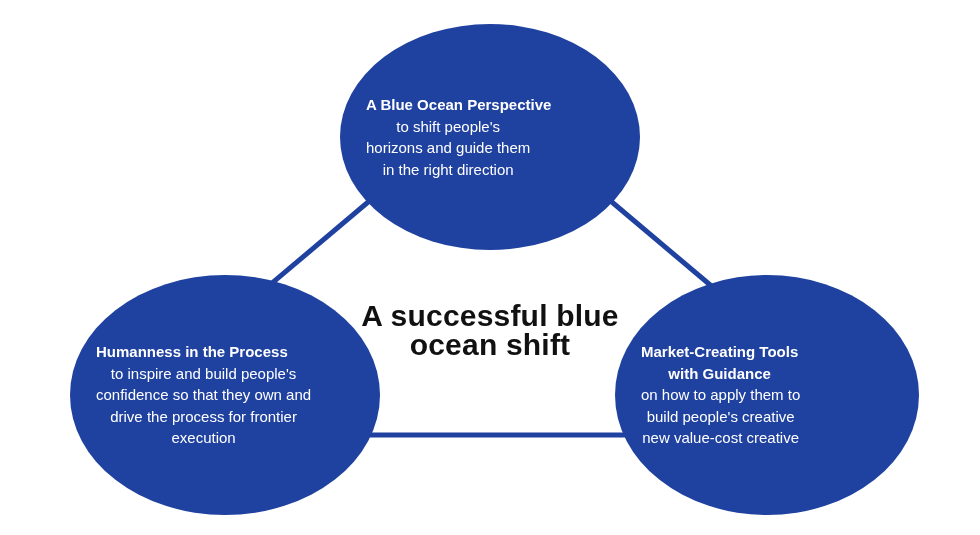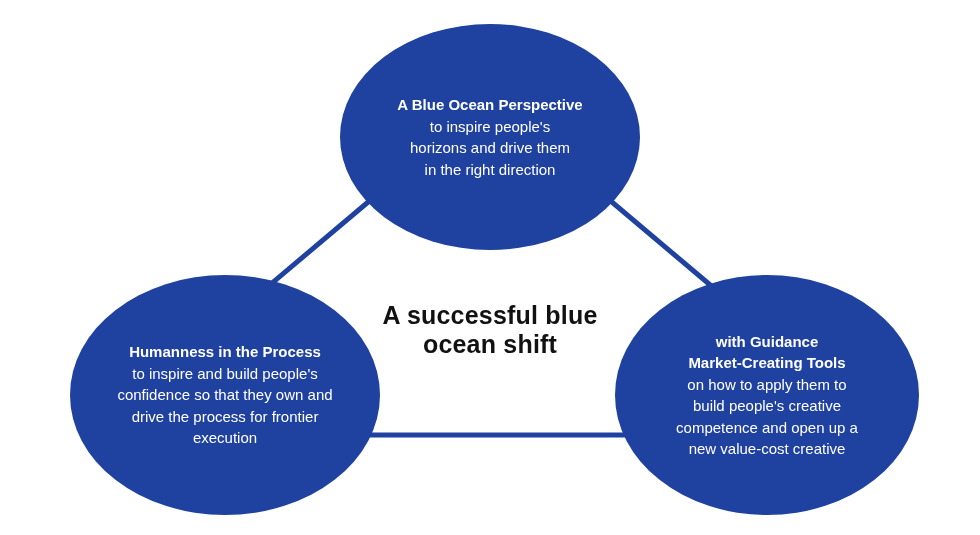--- a/index.html
+++ b/index.html
@@ -27,41 +27,41 @@
     z-index: 0;
   }
   .node {
     position: absolute;
     z-index: 1;
     background: var(--node-fill);
     border-radius: 50%;
     color: var(--node-text);
     display: flex;
     flex-direction: column;
-    align-items: center;
+    align-items: flex-start;
     justify-content: center;
     text-align: center;
     font-size: 15px;
     line-height: 21.5px;
     padding: 0 26px;
   }
   .node-top   { left: 340px; top: 24px;  width: 300px; height: 226px; }
   .node-left  { left: 70px;  top: 275px; width: 310px; height: 240px; }
   .node-right { left: 615px; top: 275px; width: 304px; height: 240px; }
   .node-heading { font-weight: 700; }
   .node-heading span, .node-body span { display: block; }
   .center-title {
     position: absolute;
     z-index: 1;
     left: 340px;
     top: 301px;
     width: 300px;
     text-align: center;
     color: var(--title-text);
-    font-size: 25px;
+    font-size: 30px;
     line-height: 29px;
     font-weight: 700;
     letter-spacing: 0.2px;
   }
   .center-title span { display: block; }
 </style>
 </head>
 <body>
 
 <div class="canvas">
@@ -70,47 +70,46 @@
     <line x1="380" y1="192" x2="252" y2="300" stroke-width="5" stroke="#1f419f"></line>
     <line x1="600" y1="192" x2="728" y2="300" stroke-width="5" stroke="#1f419f"></line>
     <line x1="330" y1="435" x2="660" y2="435" stroke-width="5" stroke="#1f419f"></line>
   </svg>
 
   <div class="node node-top">
     <div class="node-heading">
       <span>A Blue Ocean Perspective</span>
     </div>
     <div class="node-body">
-      <span>to inspire people's</span>
-      <span>horizons and drive them</span>
+      <span>to shift people's</span>
+      <span>horizons and guide them</span>
       <span>in the right direction</span>
     </div>
   </div>
 
   <div class="node node-left">
     <div class="node-heading">
       <span>Humanness in the Process</span>
     </div>
     <div class="node-body">
       <span>to inspire and build people's</span>
       <span>confidence so that they own and</span>
       <span>drive the process for frontier</span>
       <span>execution</span>
     </div>
   </div>
 
   <div class="node node-right">
     <div class="node-heading">
+      <span>Market-Creating Tools</span>
       <span>with Guidance</span>
-      <span>Market-Creating Tools</span>
     </div>
     <div class="node-body">
       <span>on how to apply them to</span>
       <span>build people's creative</span>
-      <span>competence and open up a</span>
       <span>new value-cost creative</span>
     </div>
   </div>
 
   <div class="center-title">
     <span>A successful blue</span>
     <span>ocean shift</span>
   </div>
 
 </div>

